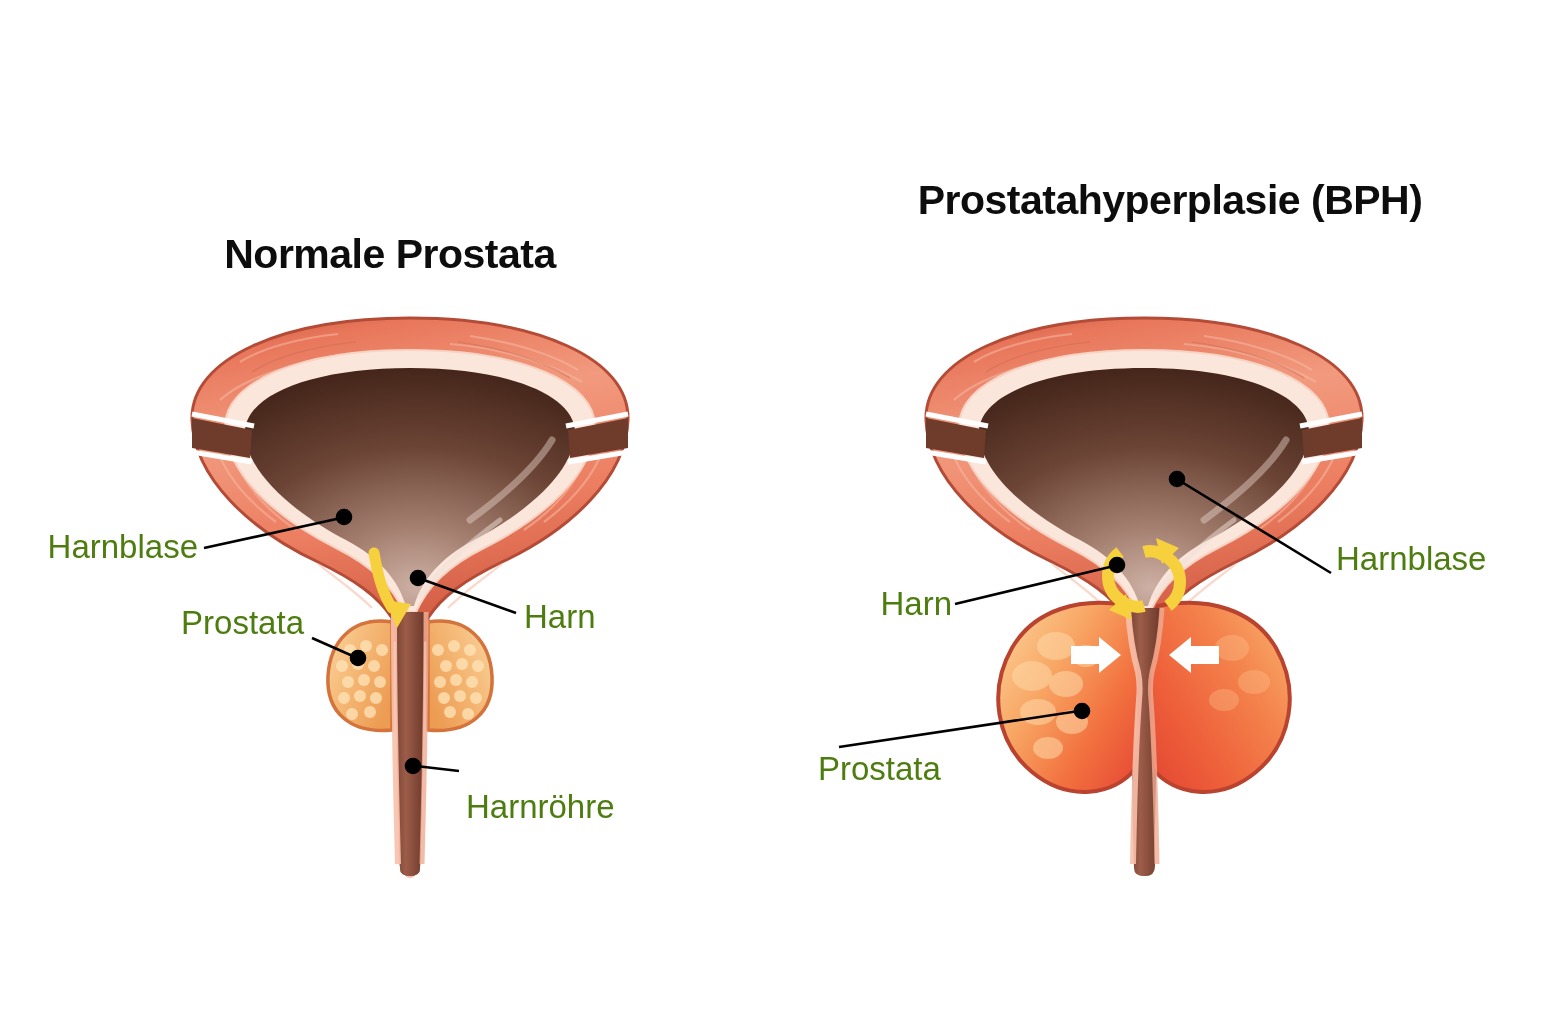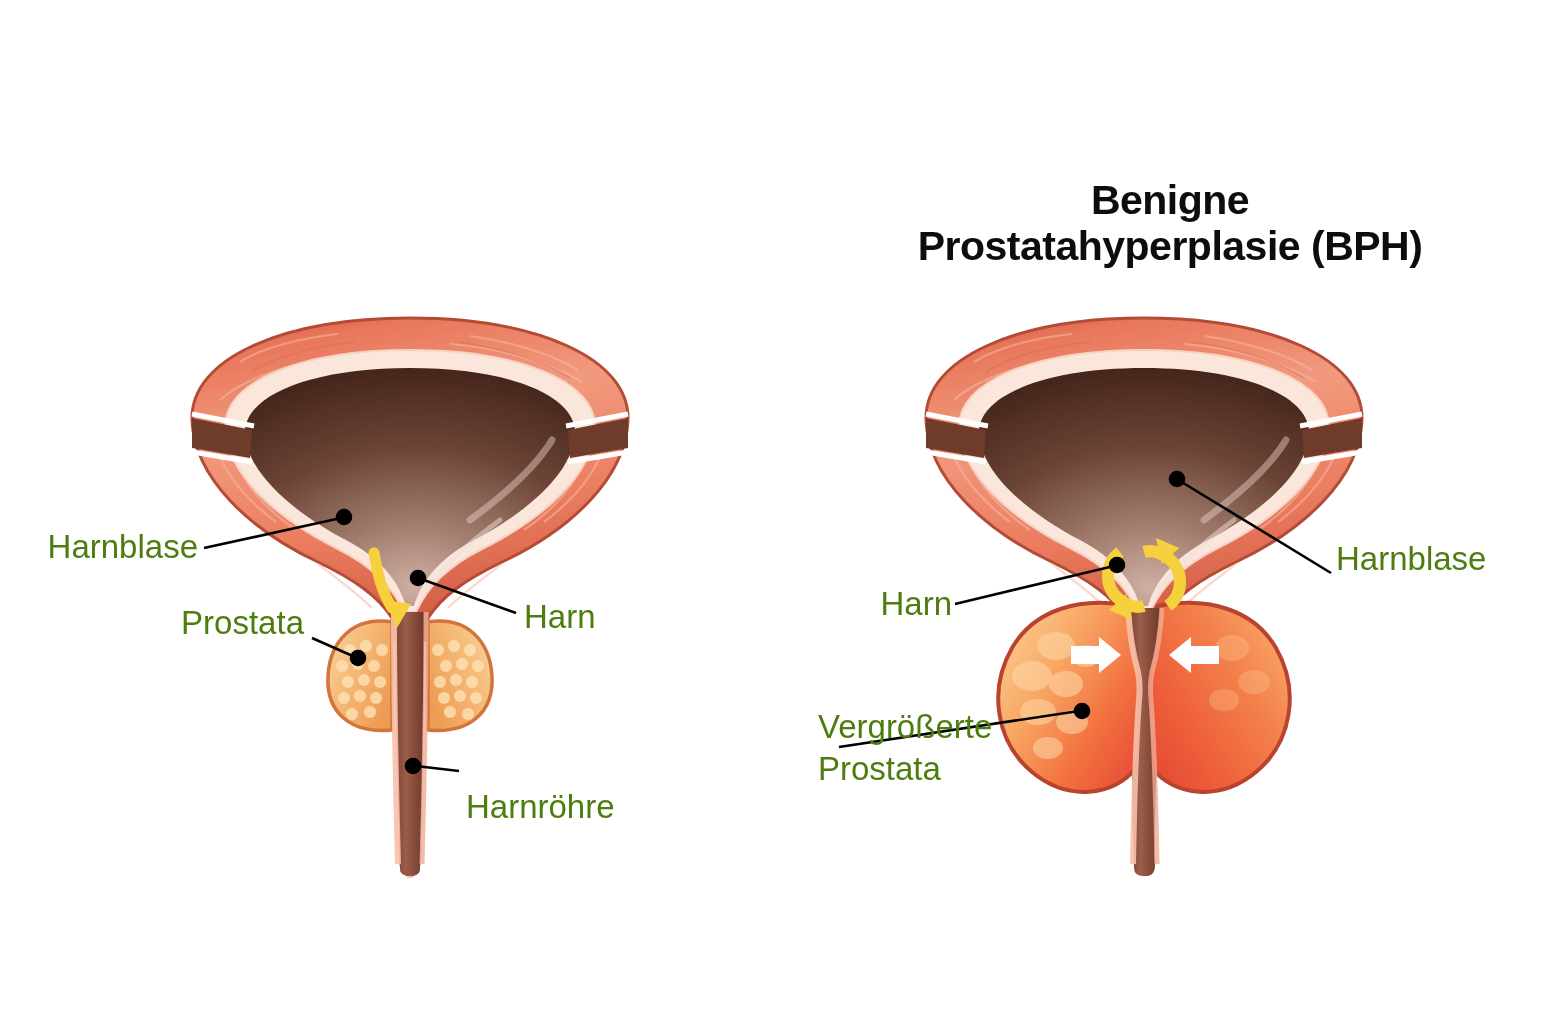--- a/index.html
+++ b/index.html
@@ -66,20 +66,21 @@
   }
   .lbl.right-align { text-align: right; }
 </style>
 </head>
 <body>
 
 <div id="stage">
 
   <div class="panel" id="panel-normal">
 
+    <div class="panel-title" id="title-normal">Normale Prostata</div>
 
     <svg class="svg-art" viewBox="0 0 780 1032">
       <defs>
         <linearGradient id="nMuscle" x1="0" y1="0" x2="0.25" y2="1">
           <stop offset="0%" stop-color="#c8553c"></stop>
           <stop offset="12%" stop-color="#e8765a"></stop>
           <stop offset="38%" stop-color="#f29a7e"></stop>
           <stop offset="70%" stop-color="#ec7e61"></stop>
           <stop offset="100%" stop-color="#d35e45"></stop>
         </linearGradient>
@@ -259,21 +260,20 @@
     <div class="lbl right-align" id="lbl-n-prostata" style="left:20px; top:604px; width:284px;">Prostata</div>
 
     <div class="lbl" id="lbl-n-harn" style="left:524px; top:598px;">Harn</div>
 
     <div class="lbl" id="lbl-n-harnroehre" style="left:466px; top:788px;">Harnröhre</div>
   </div>
 
   <div class="panel" id="panel-bph">
 
     <div class="panel-title" id="title-bph">
-      <div>Benigne</div>
       <div>Prostatahyperplasie (BPH)</div>
     </div>
 
     <svg class="svg-art" viewBox="0 0 780 1032">
       <defs>
         <linearGradient id="bMuscle" x1="0" y1="0" x2="0.25" y2="1">
           <stop offset="0%" stop-color="#c8553c"></stop>
           <stop offset="12%" stop-color="#e8765a"></stop>
           <stop offset="38%" stop-color="#f29a7e"></stop>
           <stop offset="70%" stop-color="#ec7e61"></stop>
@@ -432,18 +432,17 @@
         <circle cx="337" cy="565" r="7"></circle>
         <line x1="59" y1="747" x2="299" y2="711"></line>
         <circle cx="302" cy="711" r="7"></circle>
       </g>
     </svg>
 
     <div class="lbl" id="lbl-b-harnblase" style="left:556px; top:540px;">Harnblase</div>
 
     <div class="lbl right-align" id="lbl-b-harn" style="left:20px; top:585px; width:152px;">Harn</div>
 
-    <div class="lbl" id="lbl-b-vergr1" style="left:38px; top:708px;">Vergrößerte</div>
 
     <div class="lbl" id="lbl-b-vergr2" style="left:38px; top:750px;">Prostata</div>
   </div>
 
 </div>
 
 </body></html>

